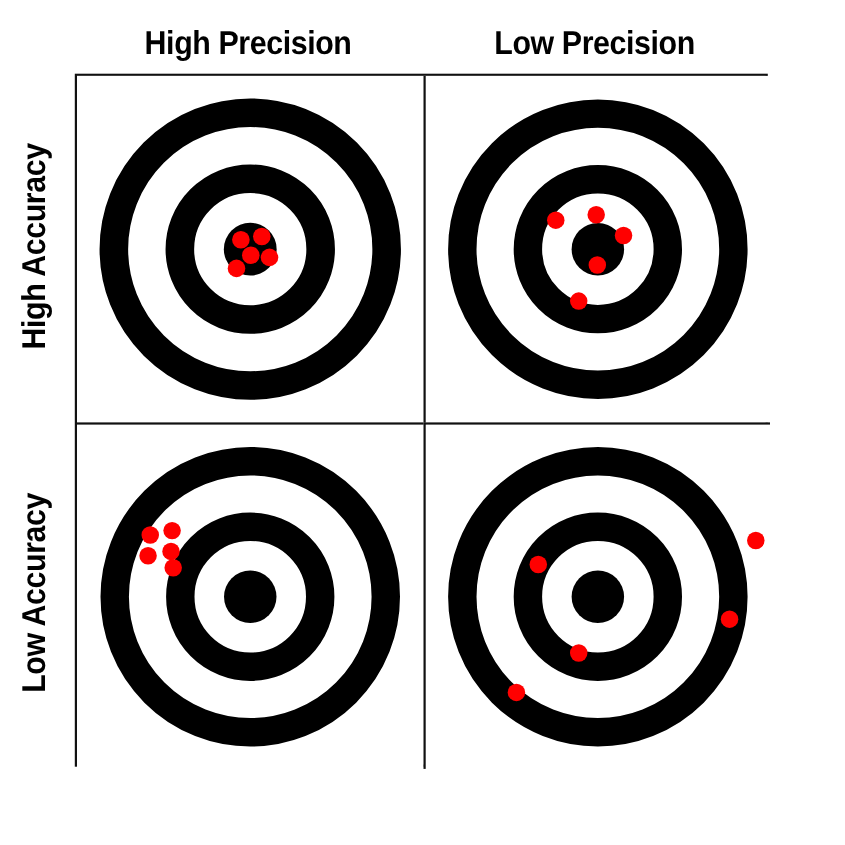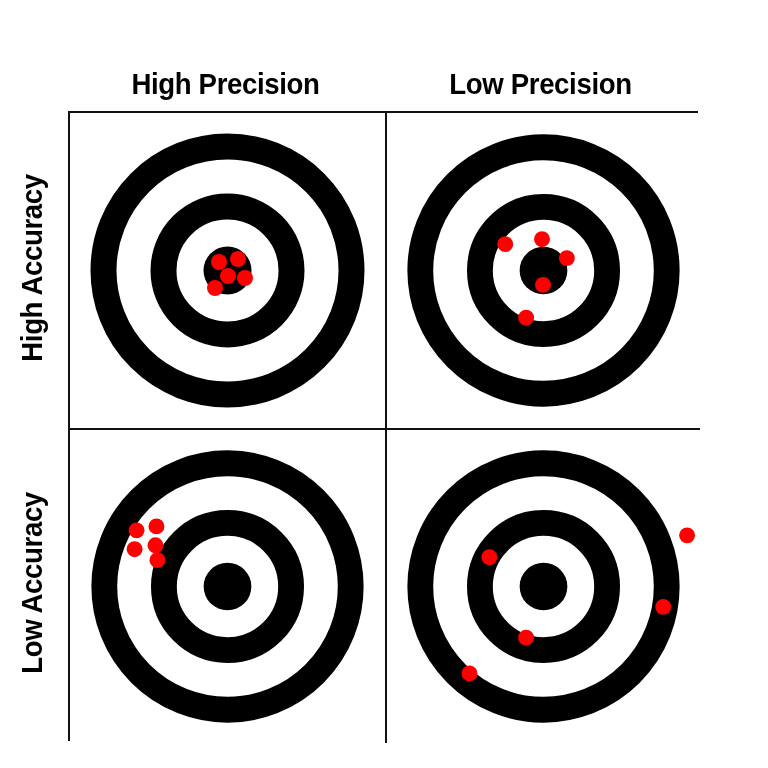--- a/index.html
+++ b/index.html
@@ -13,21 +13,20 @@
     height: 768px;
     font-family: "Liberation Sans", "DejaVu Sans", sans-serif;
     -webkit-font-smoothing: antialiased;
     overflow: hidden;
   }
   #figure {
     position: relative;
     width: 768px;
     height: 649px;
     background: #ffffff;
-    margin-top: 44px;
   }
 
   
   .col-header {
     position: absolute;
     top: 20px;
     height: 40px;
     line-height: 40px;
     text-align: center;
     font-size: 30px;

